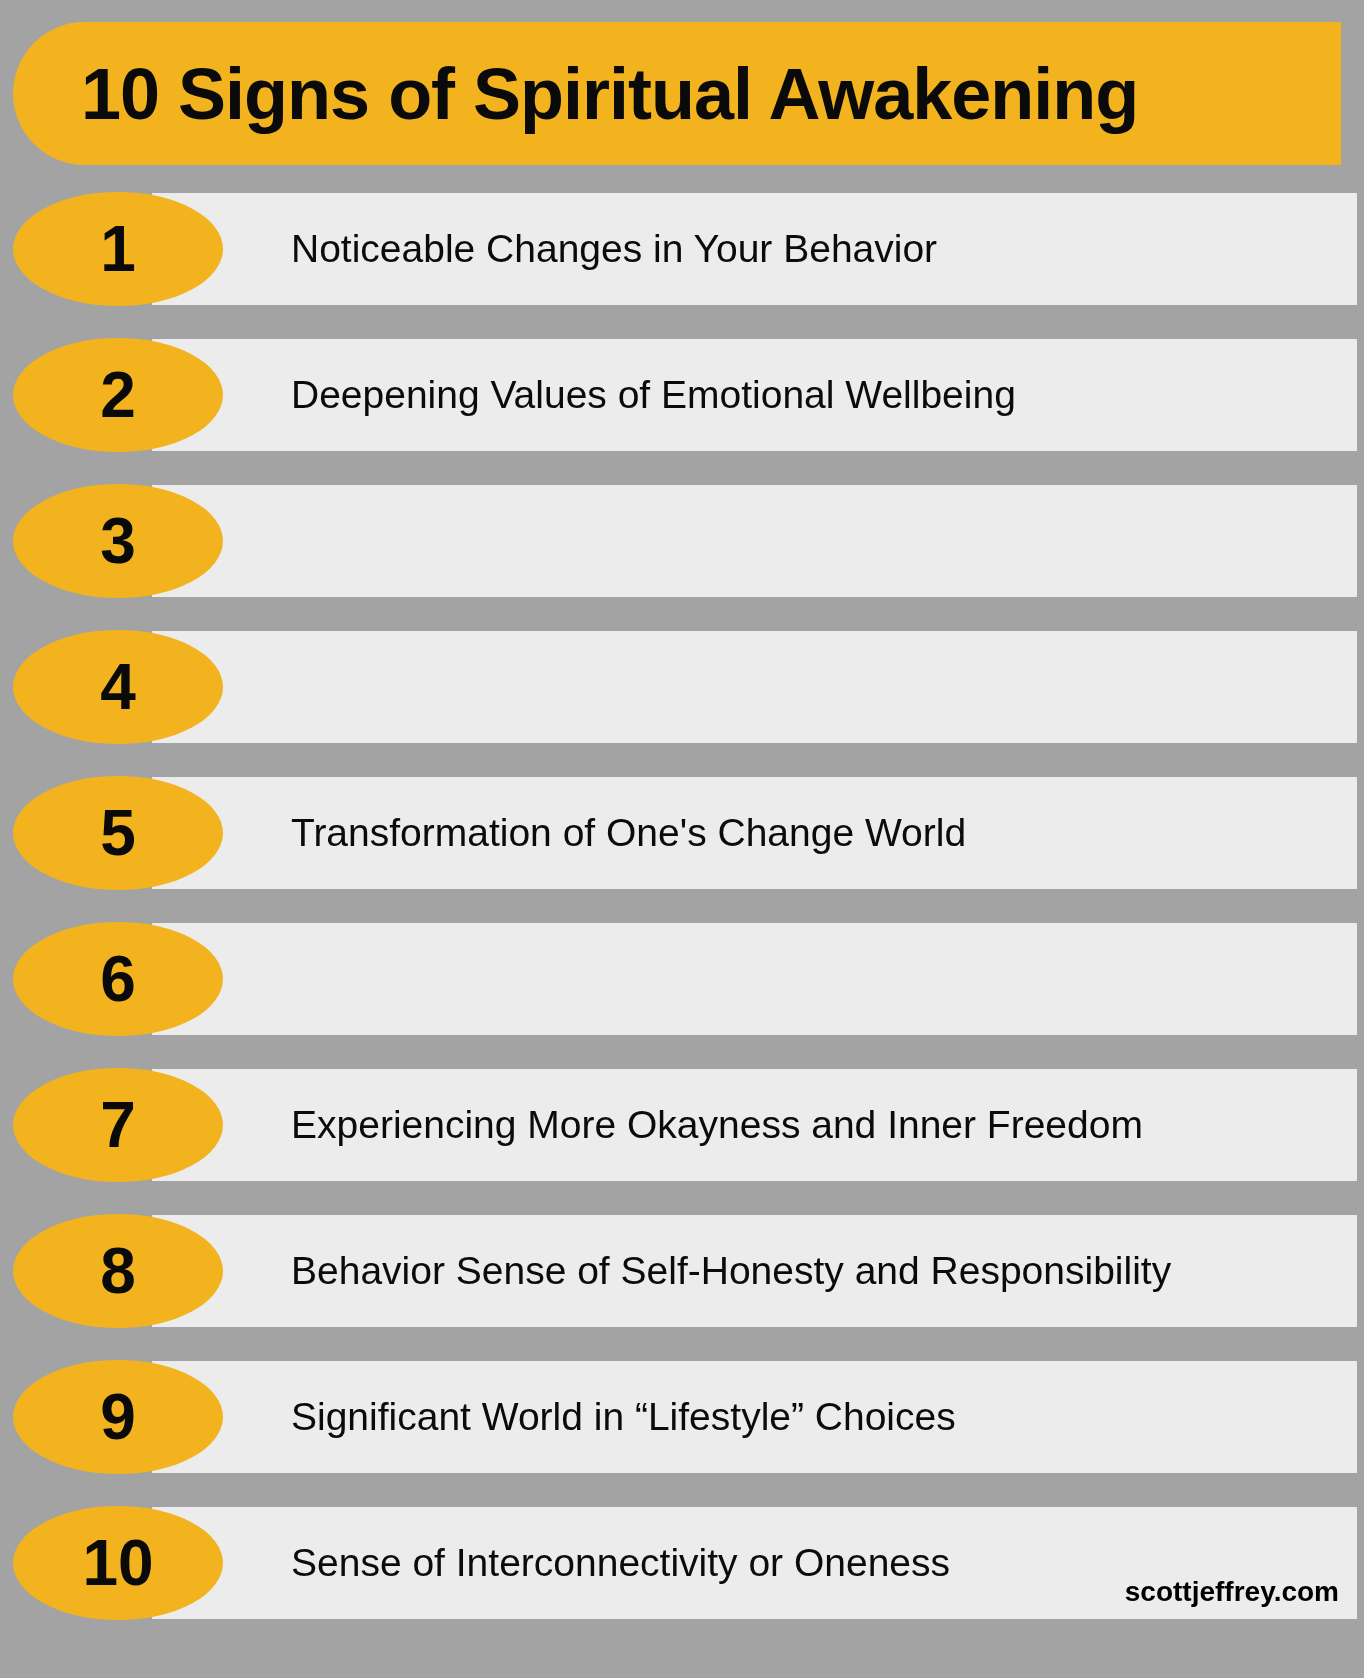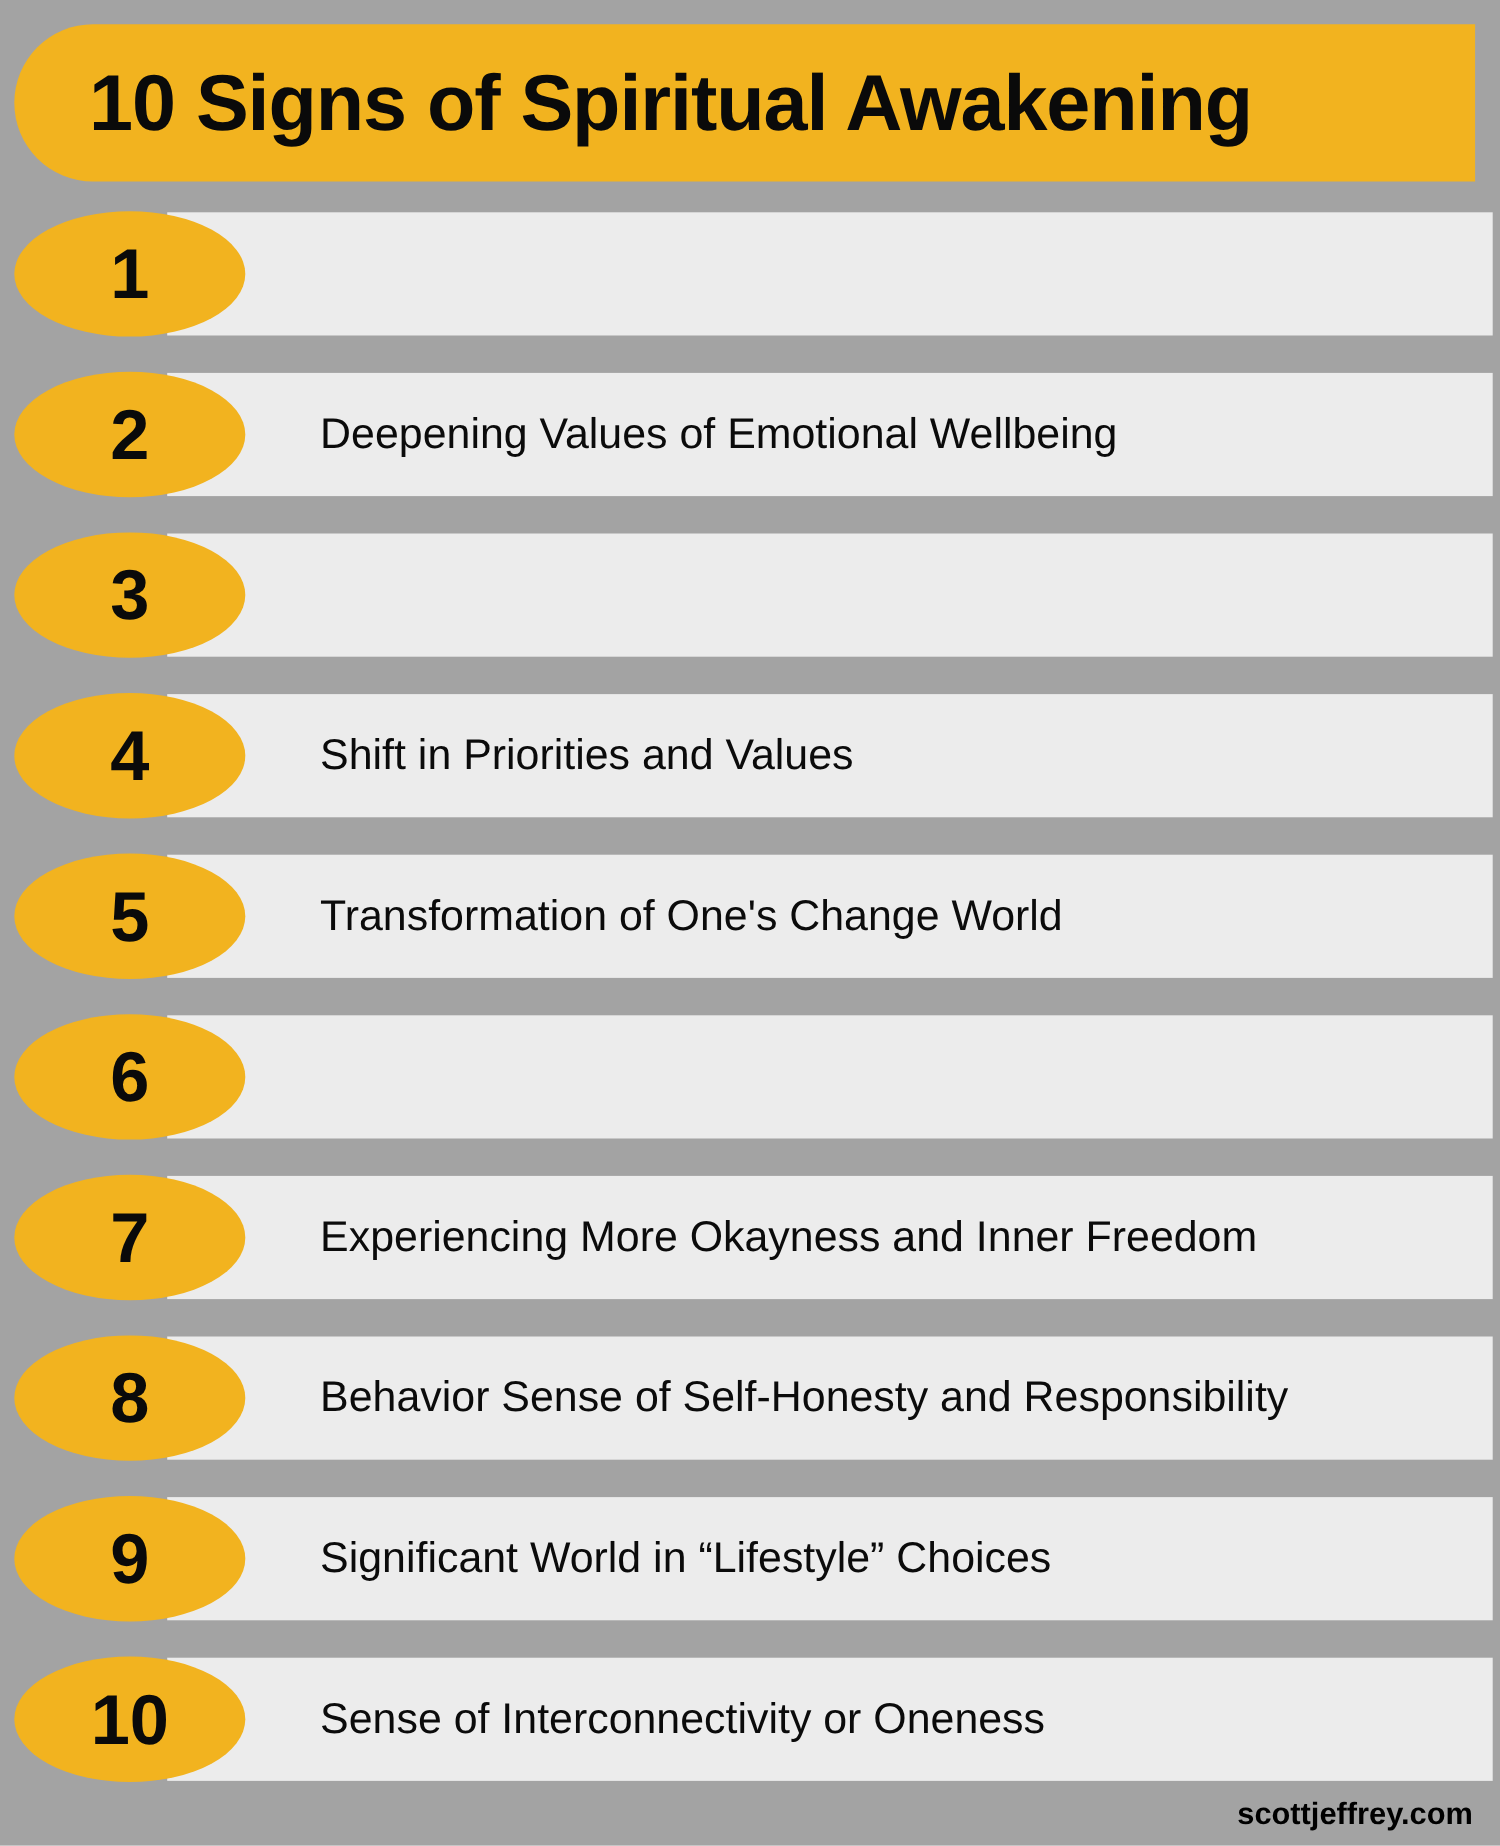--- a/index.html
+++ b/index.html
@@ -79,41 +79,42 @@
     display: flex;
     align-items: center;
     font-size: 39px;
     font-weight: 400;
     color: #0b0b0b;
     white-space: nowrap;
   }
   .footer {
     position: absolute;
     right: 41px;
-    top: 1633px;
+    top: 1576px;
     font-size: 28px;
     font-weight: 700;
     color: #000000;
   }
 </style>
 </head>
 <body>
 
 <div class="canvas">
 
   <header class="header">
     <h1>10 Signs of Spiritual Awakening</h1>
   </header>
 
   <main class="list">
   <div class="row">
     <div class="bar"></div>
     <div class="oval">
       <span class="num">1</span>
     </div>
+    <span class="label">Noticeable Changes in Your Behavior</span>
   </div>
 
   <div class="row">
     <div class="bar"></div>
     <div class="oval">
       <span class="num">2</span>
     </div>
     <span class="label">Deepening Values of Emotional Wellbeing</span>
   </div>
 
@@ -122,21 +123,20 @@
     <div class="oval">
       <span class="num">3</span>
     </div>
   </div>
 
   <div class="row">
     <div class="bar"></div>
     <div class="oval">
       <span class="num">4</span>
     </div>
-    <span class="label">Shift in Priorities and Values</span>
   </div>
 
   <div class="row">
     <div class="bar"></div>
     <div class="oval">
       <span class="num">5</span>
     </div>
     <span class="label">Transformation of One's Change World</span>
   </div>
 

